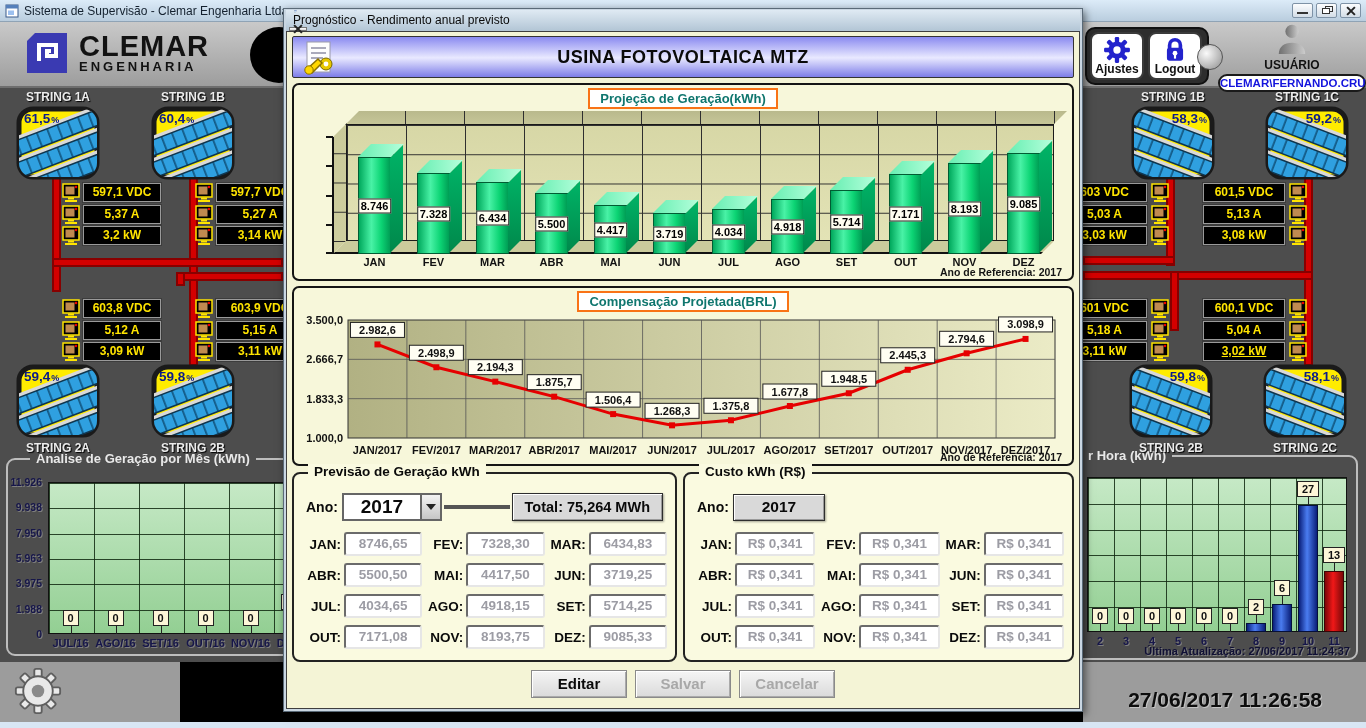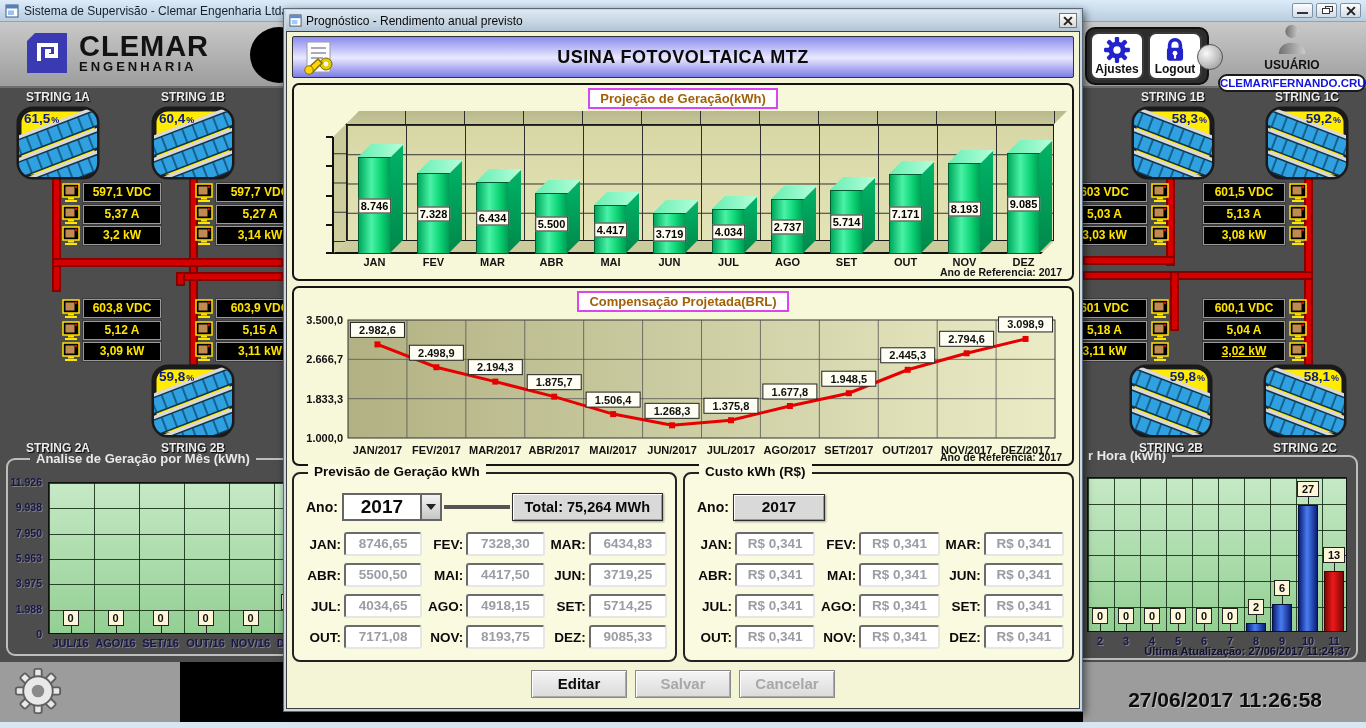--- a/index.html
+++ b/index.html
@@ -76,33 +76,33 @@
   .footer{position:absolute;left:0;top:662px;width:1366px;height:60px;background:#9c9c9c;z-index:0;}
   .blackstrip{position:absolute;left:180px;top:0;width:903px;height:60px;background:#000;}
   .gear{position:absolute;left:14px;top:5px;}
   .clock{position:absolute;right:44px;top:26px;font-size:21px;font-weight:700;color:#0d0d0d;
          text-shadow:1px 1px 0 #c4c4c4;}
   .taskstrip{position:absolute;left:0;top:722px;width:1366px;height:6px;background:#d8e6f4;}
 
   
   .dialog{position:absolute;left:283px;top:8px;width:800px;z-index:40;background:#c9d6e2;
           border:1px solid #5a6a78;box-shadow:2px 3px 8px rgba(0,0,0,.55);padding:1px 2px 2px;}
-  .dlgbar{height:21px;background:linear-gradient(#dfeaf3,#b2c5d5);display:flex;align-items:center;padding:0 3px;}
+  .dlgbar{height:21px;background:linear-gradient(#dfeaf3,#b2c5d5);display:flex;align-items:flex-start;padding:0 3px;flex-direction:column;}
   .dlgttl{font-size:12px;color:#0a0a0a;margin-left:4px;flex:1;}
   .dlgx{width:18px;height:15px;background:linear-gradient(#fdfdfd,#d9d9d9);border:1px solid #777;position:relative;}
   .dlgbody{background:#f4f4d6;border:1px solid #3e3e3e;height:678px;padding:3px;}
   .usina{position:relative;height:42px;border:1px solid #333;border-radius:2px;margin:1px 2px 0;
          background:linear-gradient(180deg,#8a8af0,#e9e9ff 52%,#7d7de8);
          display:flex;align-items:center;justify-content:center;}
   .usinaIco{position:absolute;left:8px;top:3px;}
   .usinaTtl{font-size:18px;font-weight:900;color:#0a0a0a;letter-spacing:.5px;}
 
   .cpanel{position:relative;margin:5px 2px 0;border:2px solid #141414;border-radius:7px;background:#f7f7da;}
-  .ctitle{margin:3px auto 2px;width:max-content;padding:0 10px;border:2px solid #d946ef;background:#fff;
-          font-size:13px;font-weight:700;line-height:17px;color:#a16207;}
+  .ctitle{margin:3px auto 2px;width:max-content;padding:0 10px;border:2px solid #f97316;background:#fff;
+          font-size:13px;font-weight:700;line-height:17px;color:#0f766e;}
   .cfoot{position:absolute;right:10px;bottom:1px;font-size:10.5px;font-weight:700;color:#141414;}
 
   
   .plot3d{position:relative;height:143px;margin:2px 12px 0;}
   .wallback{position:absolute;left:40px;top:13px;width:708px;height:117px;
     background-image:linear-gradient(90deg,#2f2f2f 1px,transparent 1px),
                      linear-gradient(180deg,#2f2f2f 1px,transparent 1px),
                      linear-gradient(180deg,#d7d7a6,#e3e3b6);
     background-size:59px 29.25px,59px 29.25px,100% 100%;border:1px solid #1a1a1a;}
   .walltop{position:absolute;left:40px;top:0;width:721px;height:13px;
@@ -410,21 +410,21 @@
             <div class="b3" style="left: 288px; height: 49px;">
               <div class="b3lab">4.417</div>
             </div>
             <div class="b3" style="left: 347px; height: 41px;">
               <div class="b3lab">3.719</div>
             </div>
             <div class="b3" style="left: 406px; height: 45px;">
               <div class="b3lab">4.034</div>
             </div>
             <div class="b3" style="left: 465px; height: 55px;">
-              <div class="b3lab">2.737</div>
+              <div class="b3lab">4.918</div>
             </div>
             <div class="b3" style="left: 524px; height: 64px;">
               <div class="b3lab">5.714</div>
             </div>
             <div class="b3" style="left: 583px; height: 80px;">
               <div class="b3lab">7.171</div>
             </div>
             <div class="b3" style="left: 642px; height: 91px;">
               <div class="b3lab">8.193</div>
             </div>
@@ -707,20 +707,42 @@
     <g transform="translate(-12,58)">
               <rect x="-20" y="0" width="130" height="4" fill="#d9d9d9"></rect>
               <rect x="-20" y="4" width="130" height="15" fill="url(#cells)" stroke="#10364f" stroke-width="1.5"></rect>
             </g>
   </g>
         </g>
       </svg>
       <div class="spct" style="left: 8px;"><span>60,4</span><span class="spctu">%</span></div>
     </div>
     <div class="slab" style="left: 8px; width: 100px; top: 441px;">STRING 2A</div>
+    <div class="sicon" style="left: 16px; top: 364px;">
+      <svg viewBox="0 0 84 74">
+  <rect x="3" y="3" width="78" height="68" rx="14" fill="#ffec00" stroke="#1a1a1a" stroke-width="5"></rect>
+  <g clip-path="url(#sclip)">
+          <g transform="rotate(-21 42 40)">
+    <g transform="translate(4,16)">
+              <rect x="-20" y="0" width="130" height="4" fill="#d9d9d9"></rect>
+              <rect x="-20" y="4" width="130" height="15" fill="url(#cells)" stroke="#10364f" stroke-width="1.5"></rect>
+            </g>
+    <g transform="translate(-4,37)">
+              <rect x="-20" y="0" width="130" height="4" fill="#d9d9d9"></rect>
+              <rect x="-20" y="4" width="130" height="15" fill="url(#cells)" stroke="#10364f" stroke-width="1.5"></rect>
+            </g>
+    <g transform="translate(-12,58)">
+              <rect x="-20" y="0" width="130" height="4" fill="#d9d9d9"></rect>
+              <rect x="-20" y="4" width="130" height="15" fill="url(#cells)" stroke="#10364f" stroke-width="1.5"></rect>
+            </g>
+  </g>
+        </g>
+      </svg>
+      <div class="spct" style="left: 8px;"><span>59,4</span><span class="spctu">%</span></div>
+    </div>
     <div class="slab" style="left: 143px; width: 100px; top: 441px;">STRING 2B</div>
     <div class="sicon" style="left: 151px; top: 364px;">
       <svg viewBox="0 0 84 74">
   <rect x="3" y="3" width="78" height="68" rx="14" fill="#ffec00" stroke="#1a1a1a" stroke-width="5"></rect>
   <g clip-path="url(#sclip)">
           <g transform="rotate(-21 42 40)">
     <g transform="translate(4,16)">
               <rect x="-20" y="0" width="130" height="4" fill="#d9d9d9"></rect>
               <rect x="-20" y="4" width="130" height="15" fill="url(#cells)" stroke="#10364f" stroke-width="1.5"></rect>
             </g>

